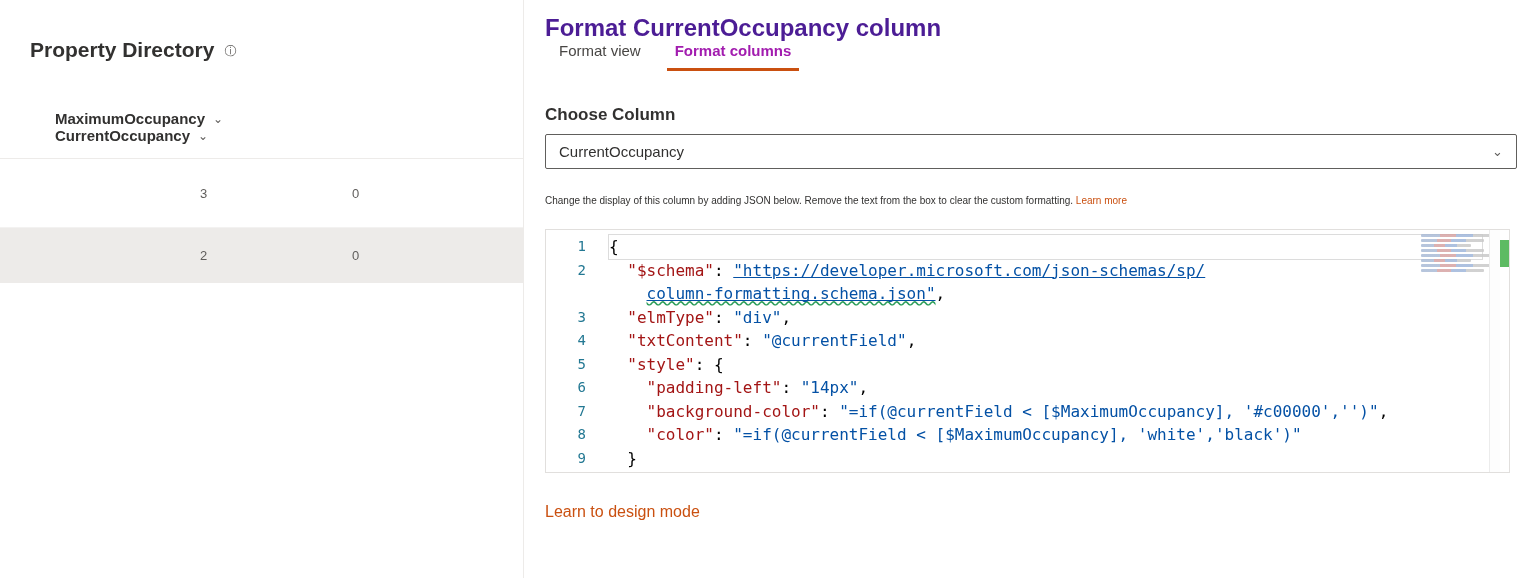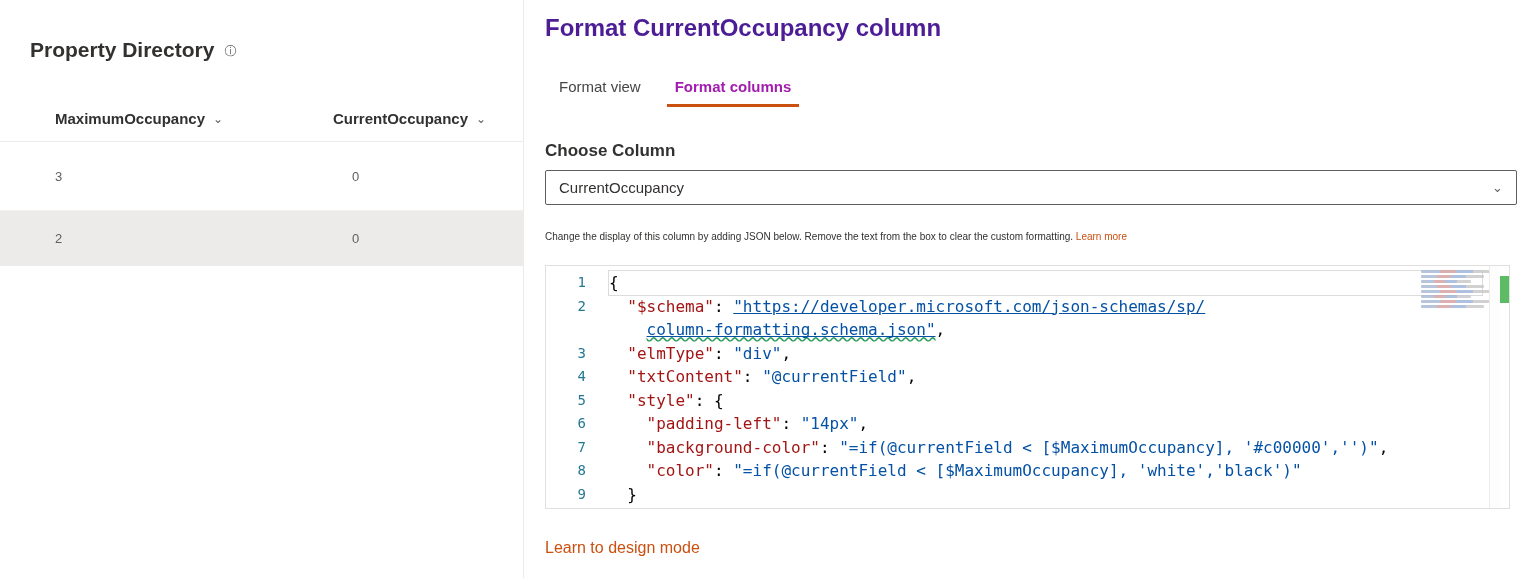--- a/index.html
+++ b/index.html
@@ -5,38 +5,38 @@
   * { box-sizing: border-box; }
   html,body { margin:0; padding:0; }
   body {
     width:1523px; height:578px; overflow:hidden;
     background:#ffffff; color:#323130;
     font-family:"Liberation Sans", sans-serif;
   }
   .app { display:flex; width:100%; height:100%; }
 
   
-  .left-pane { width:524px; flex:none; border-right:1px solid #edebe9; padding-top:38px; }
+  .left-pane { width:524px; flex:none; border-right:1px solid #edebe9; padding-top:38px;text-align:center; }
   .list-title-row { display:flex; align-items:center; gap:10px; padding-left:30px; }
   .list-title { font-size:21px; font-weight:700; color:#323130; }
   .info-icon { font-size:12px; color:#605e5c; margin-top:2px; }
   .list-header { display:flex; margin-top:48px; padding-left:55px; font-size:15px; font-weight:700;
-                 color:#323130; padding-bottom:14px; border-bottom:1px solid #edebe9; }
+                 color:#323130; padding-bottom:14px; border-bottom:1px solid #edebe9;flex-direction:column; }
   .hcell { display:flex; align-items:center; gap:8px; }
   .hcell.c1 { width:278px; }
   .sort-chevron { font-size:12px; color:#605e5c; font-weight:400; }
   .list-row { display:flex; align-items:center; padding-left:55px; font-size:13px; color:#605e5c; }
   .list-row.r1 { height:69px; border-bottom:1px solid #f3f2f1; }
   .list-row.r2 { height:55px; background:#edebe9; }
   .rcell.c1 { width:297px; }
 
   
   .right-pane { flex:1; padding:14px 6px 0 21px; position:relative; }
   .panel-title { font-size:24px; font-weight:700; line-height:28px; color:#4c1d95; }
-  .tabs { display:flex; gap:18px; margin-top:36px; margin-left:6px; font-size:15px; }
+  .tabs { display:flex; gap:18px; margin-left:6px; font-size:15px; }
   .tab { padding:0 8px 9px 8px; color:#484644; cursor:pointer; border-bottom:3px solid transparent; }
   .tab.active { font-weight:700; color:#a21caf; border-bottom:3px solid #ca5010; }
   .choose-label { margin-top:34px; font-size:17px; font-weight:700; color:#323130; }
   .dropdown { margin-top:9px; height:35px; border:1px solid #605e5c; border-radius:2px;
               display:flex; align-items:center; justify-content:space-between;
               padding:0 13px; font-size:15px; color:#323130; cursor:pointer; }
   .dd-chevron { color:#605e5c; font-size:13px; }
   .desc { margin-top:20px; font-size:10px; line-height:23px; color:#323130; max-width:985px; }
   .link { color:#ca5010; text-decoration:none; cursor:pointer; }
 

